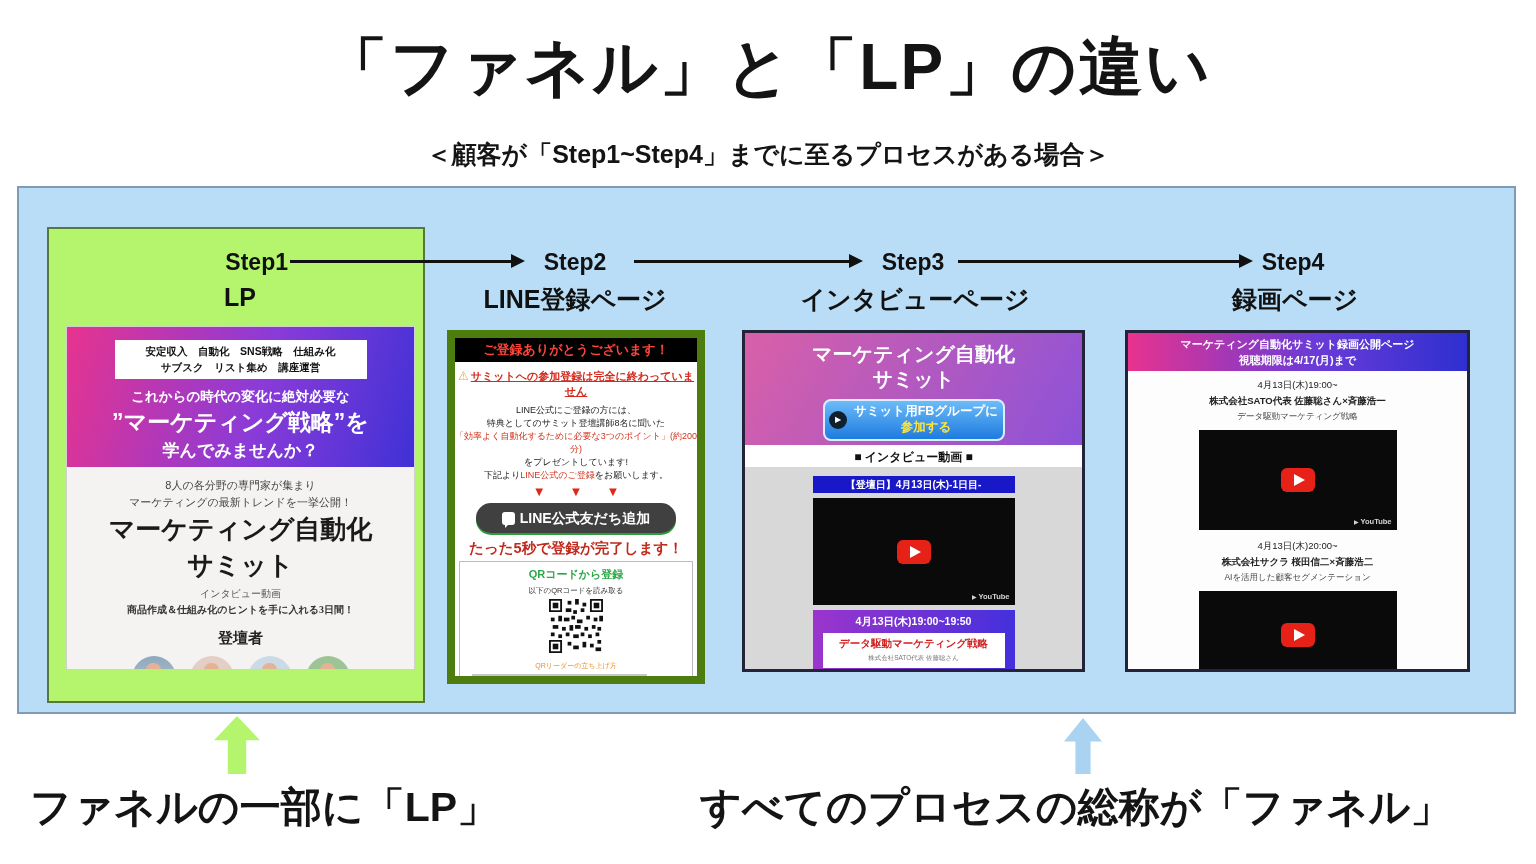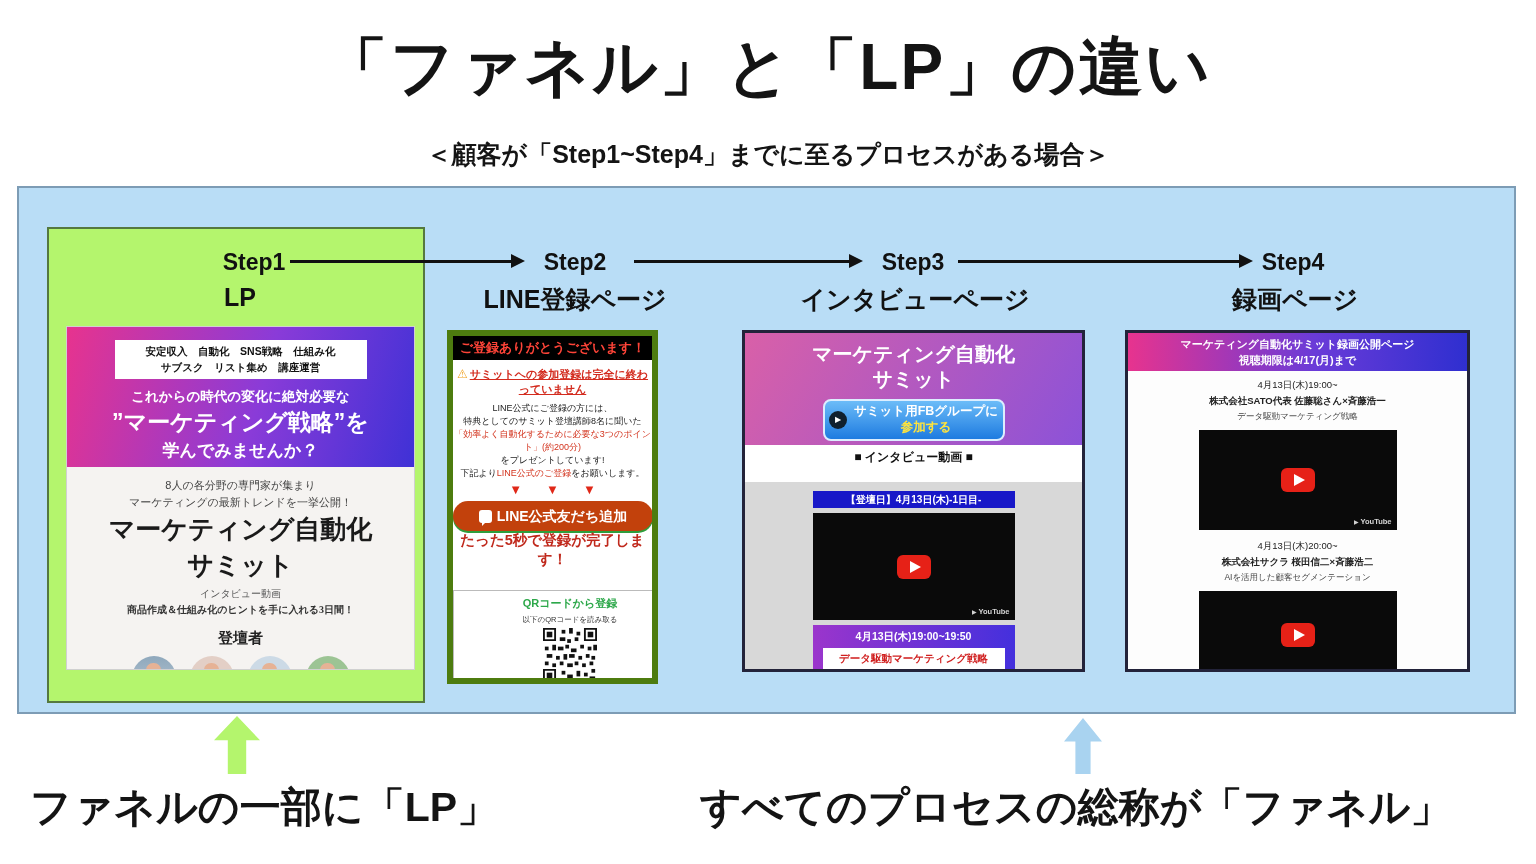--- a/index.html
+++ b/index.html
@@ -12,21 +12,21 @@
   .subtitle { position:absolute; top:138px; left:0; width:100%; text-align:center;
            font-size:25px; font-weight:800; color:#141414; }
 
   .outer-box { position:absolute; left:17px; top:186px; width:1499px; height:528px;
            background:#b9ddf6; border:2px solid #7d9cb5; }
   .green-box { position:absolute; left:47px; top:227px; width:378px; height:476px;
            background:#b4f56d; border:2px solid #55783f; }
 
   .step-label { position:absolute; top:249px; width:120px; text-align:center;
            font-size:23px; font-weight:600; color:#111; }
-  .sl1{left:194px;} .sl2{left:515px;} .sl3{left:853px;} .sl4{left:1233px;}
+  .sl1{left:168px;text-align:right;} .sl2{left:515px;} .sl3{left:853px;} .sl4{left:1233px;}
 
   .h-arrow { position:absolute; top:260px; height:3px; background:#111; }
   .h-arrow::after { content:""; position:absolute; right:-13px; top:-6px;
            border-left:14px solid #111; border-top:7px solid transparent; border-bottom:7px solid transparent; }
   .a1{left:290px; width:222px;} .a2{left:634px; width:216px;} .a3{left:958px; width:282px;}
 
   .type-label { position:absolute; top:283px; text-align:center; font-size:25px; font-weight:800; color:#111; }
   .tl1{left:180px; width:120px;} .tl2{left:455px; width:240px;} .tl3{left:795px; width:240px;} .tl4{left:1175px; width:240px;}
 
   
@@ -49,56 +49,56 @@
   .avatar { width:44px; height:44px; border-radius:50%; position:relative; overflow:hidden; }
   .avatar::before { content:""; position:absolute; top:16%; left:34%; width:32%; height:32%; border-radius:50%; background:#e6b295; }
   .avatar::after  { content:""; position:absolute; bottom:-6%; left:16%; width:68%; height:44%;
            border-radius:50% 50% 0 0; background:var(--suit,#22304a); }
   .av1{ background:linear-gradient(#8fa8bc,#bccbd6); --suit:#1f2a38; }
   .av2{ background:#e3cfc6; --suit:#e89cae; }
   .av3{ background:#ccdae6; --suit:#2c3a4e; }
   .av4{ background:#9cc494; --suit:#b84a50; }
 
   
-  .line-thumb { position:absolute; left:447px; top:330px; width:211px; height:354px; overflow:hidden;
-           background:#fff; border:6px solid #4d7c0f; text-align:center; }
+  .line-thumb { position:absolute; left:447px; top:330px; width:258px; height:354px; overflow:hidden;
+           background:#fff; border:8px solid #4d7c0f; text-align:center; }
   .ln-head { height:24px; background:#000; color:#ff4438; font-size:13px; font-weight:800; line-height:24px; }
   .ln-warn { margin-top:7px; font-size:11px; font-weight:800; color:#d32b1e; text-decoration:underline; }
   .warn-ico { color:#f0a020; font-size:12px; text-decoration:none; display:inline-block; margin-right:2px; }
   .ln-para { margin-top:5px; font-size:9px; line-height:1.45; color:#222; }
   .ln-red { color:#d3341e; }
   .ln-tri { margin-top:2px; color:#e02818; font-size:13px; letter-spacing:24px; text-indent:24px; }
-  .ln-btn { margin:4px auto 0; width:200px; height:30px; border-radius:16px; background:#c2410c;
+  .ln-btn { margin:4px auto 0; width:200px; height:30px; border-radius:16px; background:#404040;
            box-shadow:0 2px 0 #2e9e3c; color:#fff; font-size:14px; font-weight:800; line-height:30px; }
   .line-ico { display:inline-block; width:13px; height:13px; background:#fff; border-radius:3px; vertical-align:-2px; margin-right:5px; position:relative; }
   .line-ico::after { content:""; position:absolute; left:3px; bottom:-3px; border-top:4px solid #fff;
            border-right:4px solid transparent; }
-  .ln-cta { font-size:14.5px; font-weight:900; color:#c0291c; }
-  .ln-panels { margin:21px auto 0; width:234px; display:flex; gap:8px; }
+  .ln-cta { margin-top:6px; font-size:14.5px; font-weight:900; color:#c0291c; }
+  .ln-panels { margin:3px auto 0; width:234px; display:flex; gap:8px; }
   .ln-panel { flex:1; border:1.5px solid #bbb; background:#fff; padding:5px 4px; height:138px; overflow:hidden; }
   .p-title { font-size:11px; font-weight:800; color:#2da84a; }
   .p-sub { font-size:7.5px; color:#333; margin-top:4px; }
   .p-id { font-size:16px; font-weight:800; color:#2da84a; margin-top:6px; }
   .p-note { font-size:7px; color:#d33; margin-top:4px; }
   .p-howto { font-size:7px; color:#e8902a; margin-top:4px; }
   .tline { height:3.5px; background:#9a9a9a; opacity:.55; margin:3px 8px 0; }
   .qr { margin-top:3px; }
 
   
   .int-thumb { position:absolute; left:742px; top:330px; width:343px; height:342px; overflow:hidden;
            background:#d8d8d8; border:3px solid #23233a; text-align:center; }
   .int-head { height:112px; background:linear-gradient(120deg,#d960a8,#8c52d8); padding-top:9px; }
   .int-t { color:#fff; font-size:20px; font-weight:800; line-height:1.25; }
   .fb-btn { margin:7px auto 0; width:182px; height:42px; border-radius:8px;
            background:linear-gradient(#6cbcf8,#1e7be0); border:2px solid #dceeff;
            display:flex; align-items:center; justify-content:center; gap:7px; }
   .fb-play { width:18px; height:18px; border-radius:50%; background:#10202e; color:#fff; font-size:8px; line-height:18px; flex:0 0 18px; }
   .fb-text { font-size:12.5px; font-weight:800; color:#fff; line-height:1.25; }
   .fb-text .y { color:#ffe43c; }
-  .int-strip { height:37px; background:#fff; color:#111; font-size:12px; font-weight:700; line-height:24px; }
+  .int-strip { height:22px; background:#fff; color:#111; font-size:12px; font-weight:700; line-height:24px; }
   .int-bluebar { width:202px; margin:9px auto 0; height:17px; background:#1818c8; color:#fff; font-size:10px; font-weight:700; line-height:17px; }
   .video { position:relative; background:#0a0a0a; margin:5px auto 0; }
   .v-int { width:202px; height:107px; }
   .yt-play { position:absolute; left:50%; top:50%; transform:translate(-50%,-50%); width:34px; height:24px;
            background:#e62117; border-radius:6px; }
   .yt-play::after { content:""; position:absolute; left:13px; top:6px; border-left:11px solid #fff;
            border-top:6px solid transparent; border-bottom:6px solid transparent; }
   .yt-logo { position:absolute; right:5px; bottom:4px; color:#e8e8e8; font-size:7.5px; font-weight:700; opacity:.9; }
   .yt-logo::before { content:"▶"; font-size:6px; margin-right:2px; }
   .int-purple { width:202px; margin:5px auto 0; padding:5px 0 6px; background:linear-gradient(90deg,#9b35cc,#4430dd); }

